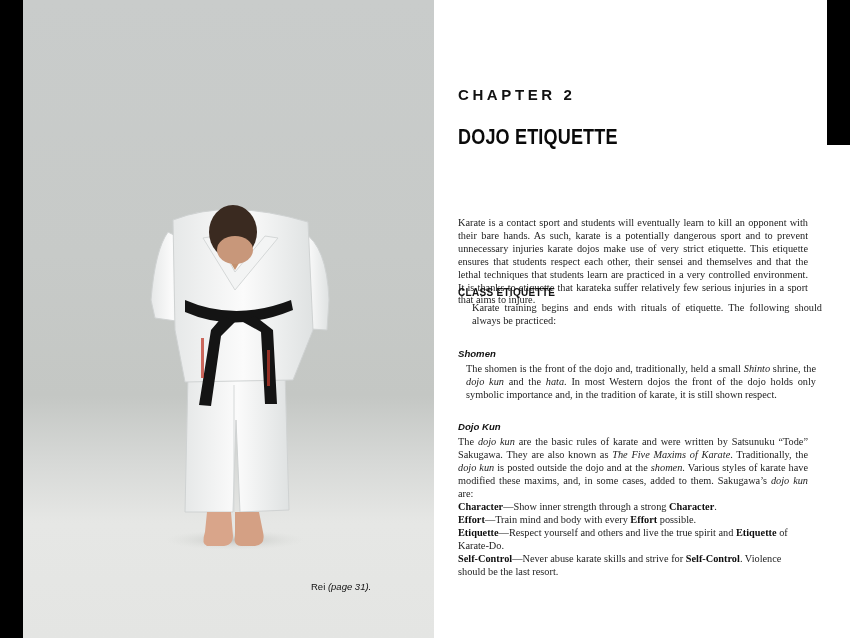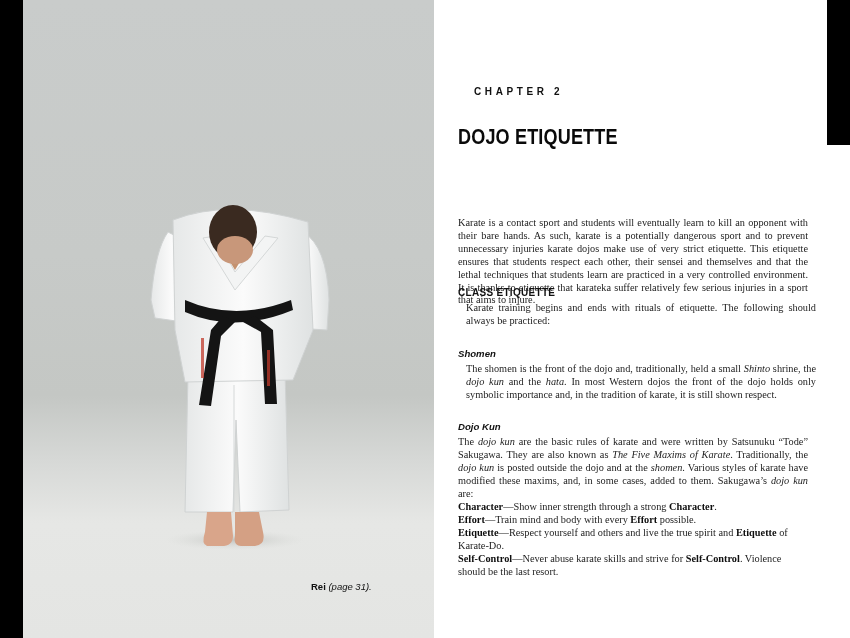--- a/index.html
+++ b/index.html
@@ -11,46 +11,46 @@
     .photo {
       position: absolute; left: 23px; top: 0; width: 411px; height: 638px; overflow: hidden;
       background: linear-gradient(180deg, #c9cccb 0%, #c7cac8 40%, #c4c7c4 62%, #d6d8d6 72%, #e6e7e5 82%, #e4e5e3 100%);
     }
     .photo svg { position: absolute; left: 0; top: 0; }
 
     .caption {
       position: absolute; left: 311px; top: 581px; font-family: "Liberation Sans", sans-serif;
       font-size: 9.5px; color: #111; white-space: nowrap;
     }
-    .caption b { font-weight: bold; margin-top: 40px; }
+    .caption b { font-weight: normal; margin-top: 40px; }
     .caption i { font-style: italic; }
 
     .right-tab { position: absolute; left: 827px; top: 0; width: 23px; height: 145px; background: #000; }
 
     .page { position: absolute; left: 458px; top: 0; width: 350px; }
 
     .chapter-label {
-      position: absolute; left: 16px; top: 86px; font-family: "Liberation Sans", sans-serif;
-      font-weight: bold; font-size: 10px; letter-spacing: 3.6px; color: #111; white-space: nowrap;
+      position: absolute; left: 0; top: 86px; font-family: "Liberation Sans", sans-serif;
+      font-weight: bold; font-size: 15px; letter-spacing: 3.6px; color: #111; white-space: nowrap;
     }
     .chapter-title {
       position: absolute; left: 0; top: 124px; font-family: "Liberation Sans", sans-serif;
       font-weight: bold; font-size: 22px; letter-spacing: 0.2px; color: #0a0a0a; white-space: nowrap;
       transform: scaleX(0.82); transform-origin: left top;
     }
 
     .body-text { font-size: 10.3px; line-height: 12.9px; text-align: justify; color: #1c1c1c; }
 
     .intro { position: absolute; left: 0; top: 178px; width: 350px; margin-top: 39px; }
 
     .section-heading {
       position: absolute; left: 0; top: 287px; font-family: "Liberation Sans", sans-serif;
       font-weight: bold; font-size: 10px; letter-spacing: 0.3px; color: #111; white-space: nowrap;
     }
-    .class-text { position: absolute; left: 8px; top: 302px; width: 350px; }
+    .class-text { position: absolute; left: 14px; top: 302px; width: 350px; }
 
     .sub-heading {
       position: absolute; left: 0; font-family: "Liberation Sans", sans-serif;
       font-weight: bold; font-style: italic; font-size: 9.6px; color: #111; white-space: nowrap;
     }
     .shomen-heading { top: 348px; }
     .shomen-text { position: absolute; left: 8px; top: 363px; width: 350px; }
     .dojokun-heading { top: 421px; }
     .dojokun-text { position: absolute; left: 0; top: 436px; width: 350px; }
 

